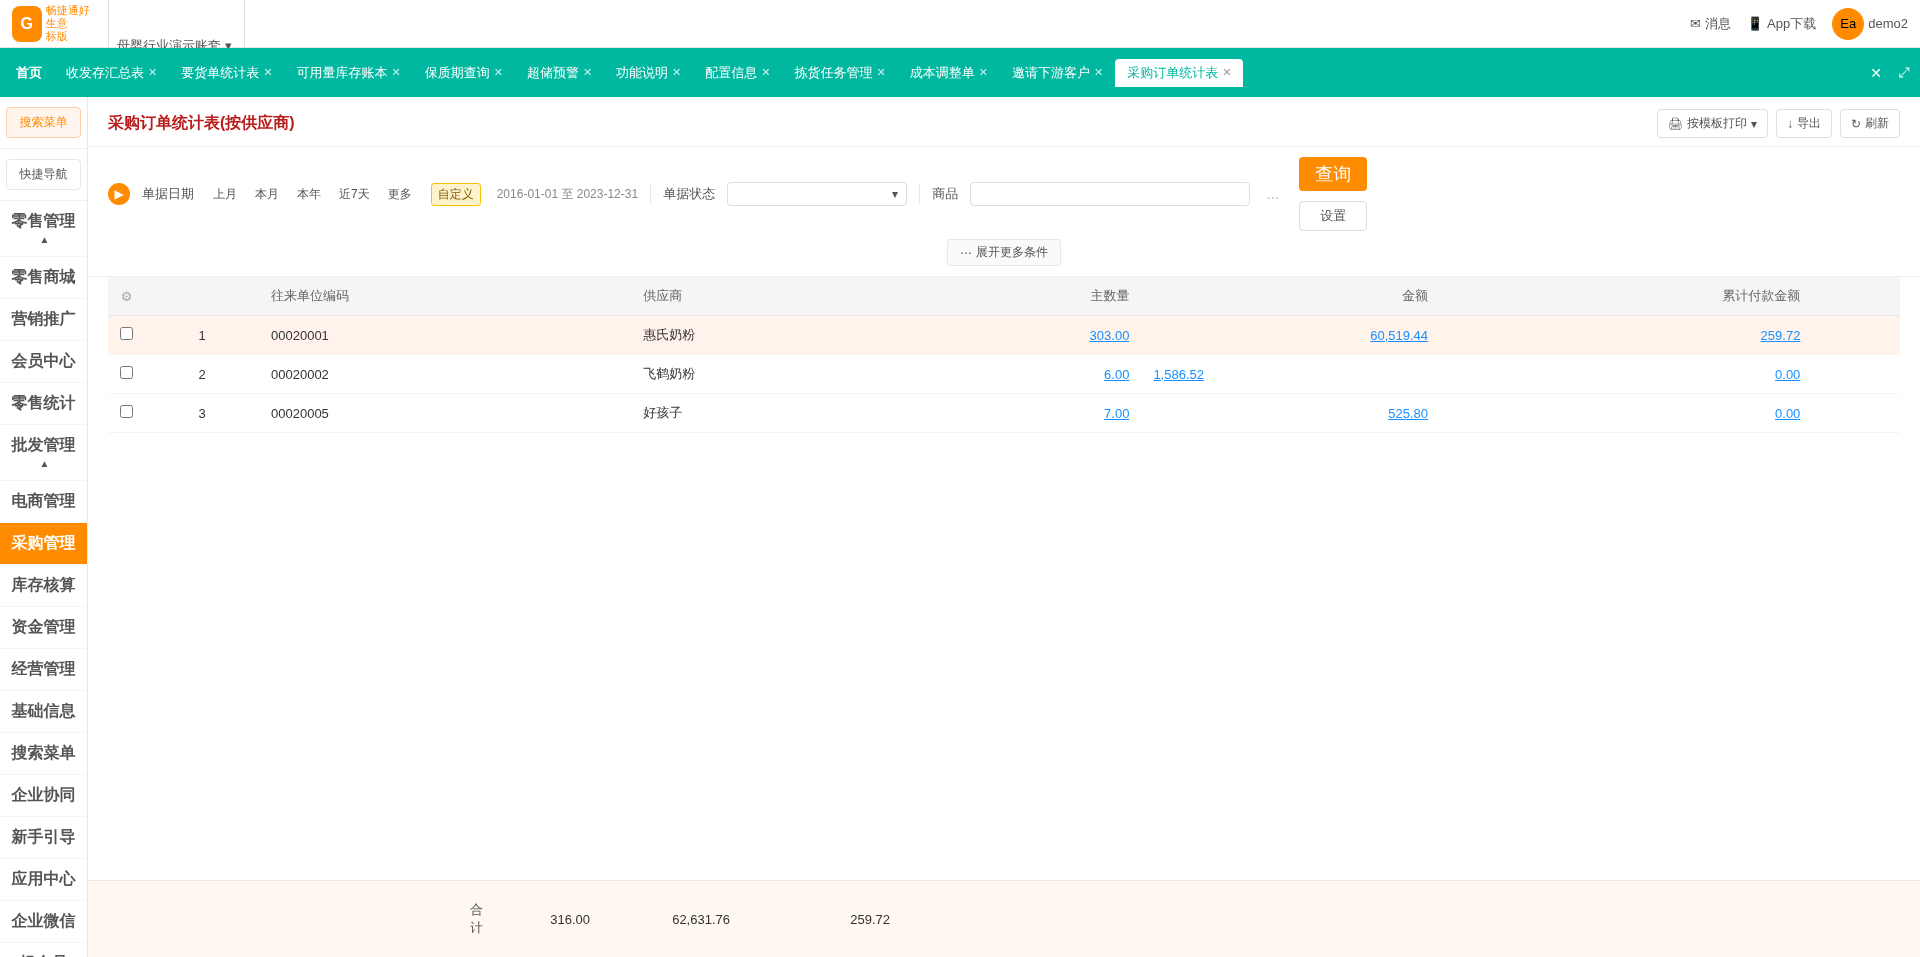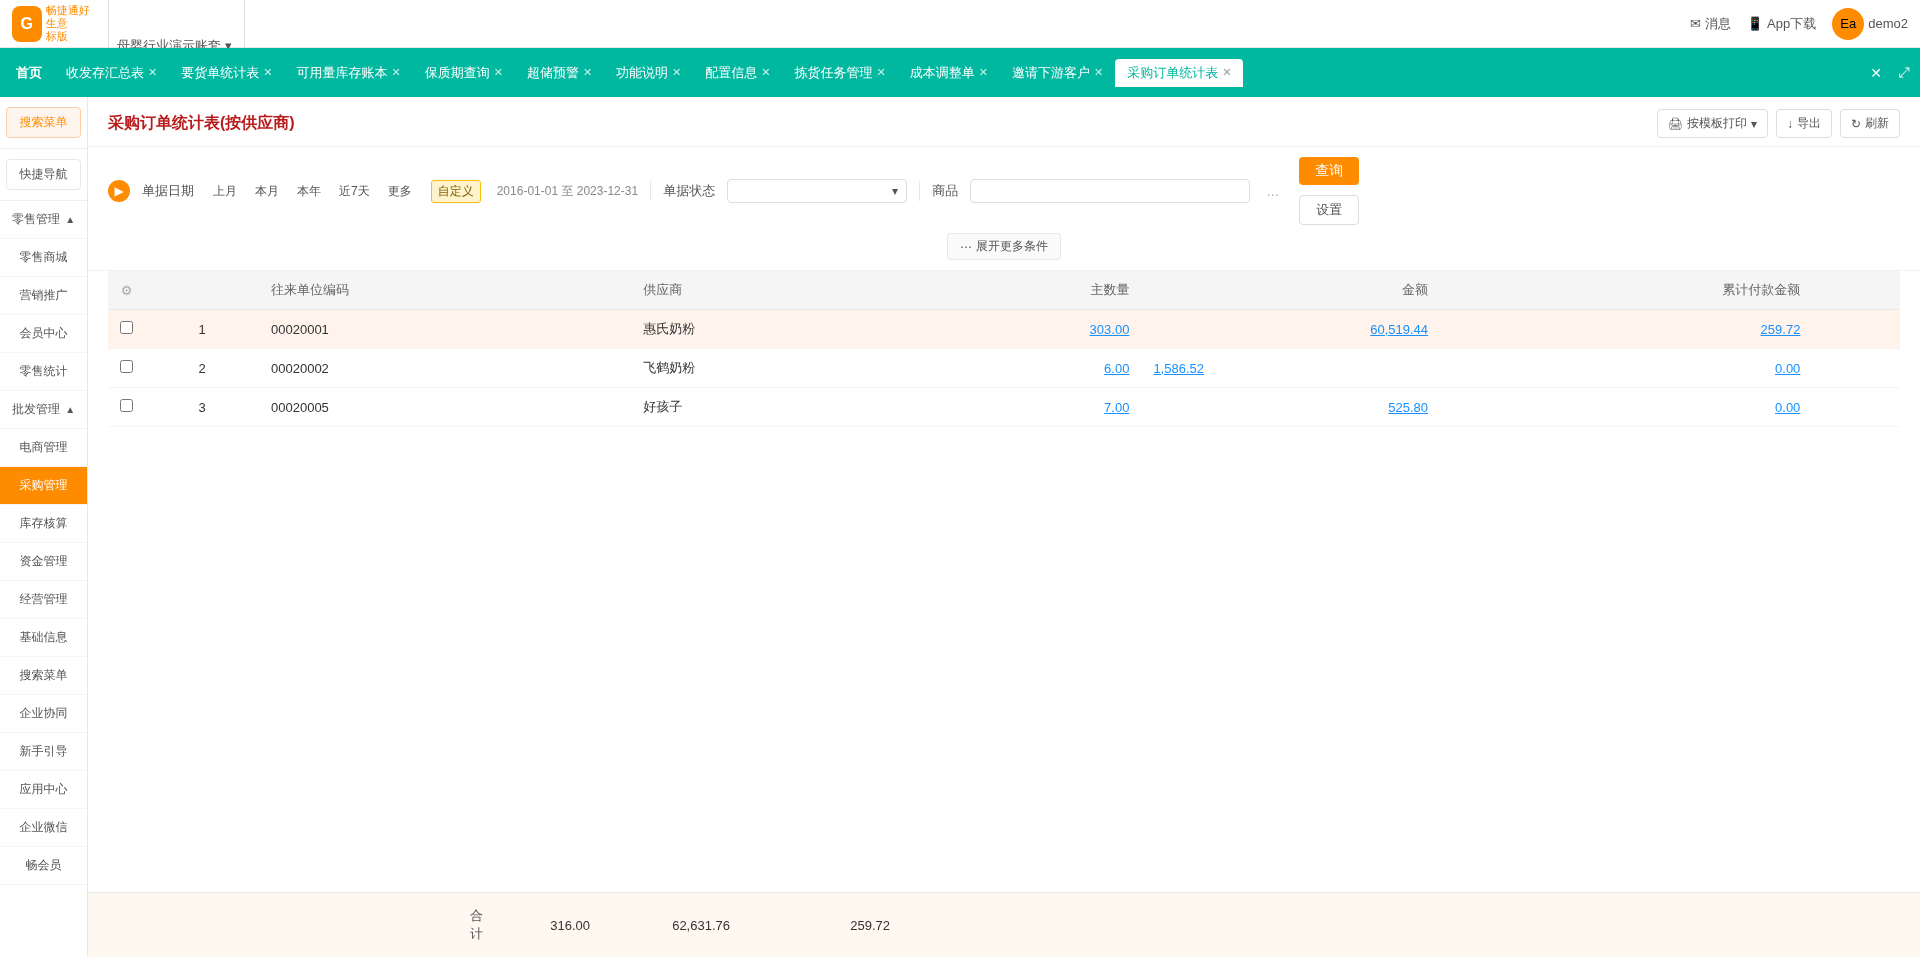--- a/index.html
+++ b/index.html
@@ -28,21 +28,21 @@
 
     
     .main-layout { display: flex; flex: 1; overflow: hidden; }
     .sidebar { width: 88px; background: #fff; border-right: 1px solid #e8e8e8; display: flex; flex-direction: column; overflow-y: auto; flex-shrink: 0; }
     .sidebar-search { padding: 10px 6px; border-bottom: 1px solid #f0f0f0; }
     .sidebar-search-btn { width: 100%; padding: 6px 0; background: #fff5ef; border: 1px solid #ffcca8; border-radius: 4px; color: #ff8c00; font-size: 12px; text-align: center; cursor: pointer; }
     .sidebar-nav-btn { padding: 10px 6px; border-bottom: 1px solid #f0f0f0; }
     .sidebar-nav-btn-inner { width: 100%; padding: 6px 0; background: #fff; border: 1px solid #e8e8e8; border-radius: 4px; color: #555; font-size: 12px; text-align: center; cursor: pointer; }
     .sidebar-item { padding: 10px 6px; text-align: center; cursor: pointer; font-size: 12px; color: #555; border-bottom: 1px solid #f5f5f5; }
     .sidebar-item.active { background: #ff8c00; color: #fff; border-radius: 0; }
-    .sidebar-item .item-label { font-size: 12px; }
+    .sidebar-item .item-label { font-size: 16px; font-weight: bold; }
     .sidebar-item .expand-icon { font-size: 10px; margin-left: 2px; }
 
     
     .content-area { flex: 1; display: flex; flex-direction: column; overflow: hidden; background: #fff; }
     .page-header { padding: 12px 20px 8px; border-bottom: 1px solid #f0f0f0; display: flex; align-items: center; justify-content: space-between; flex-shrink: 0; }
     .page-title { font-size: 16px; font-weight: bold; color: #b91c1c; }
     .header-actions { display: flex; align-items: center; gap: 8px; }
     .btn-template { display: flex; align-items: center; gap: 4px; padding: 5px 10px; border: 1px solid #ddd; border-radius: 4px; background: #fff; cursor: pointer; font-size: 12px; color: #555; }
     .btn-export { display: flex; align-items: center; gap: 4px; padding: 5px 10px; border: 1px solid #ddd; border-radius: 4px; background: #fff; cursor: pointer; font-size: 12px; color: #555; }
     .btn-refresh { display: flex; align-items: center; gap: 4px; padding: 5px 10px; border: 1px solid #ddd; border-radius: 4px; background: #fff; cursor: pointer; font-size: 12px; color: #555; }
@@ -53,40 +53,40 @@
     .filter-toggle-btn { width: 22px; height: 22px; background: #ff8c00; border-radius: 50%; display: flex; align-items: center; justify-content: center; color: #fff; cursor: pointer; font-size: 12px; flex-shrink: 0; }
     .filter-label { font-size: 13px; color: #555; white-space: nowrap; flex-shrink: 0; }
     .date-quick-btns { display: flex; gap: 4px; }
     .date-quick-btn { padding: 2px 6px; font-size: 12px; color: #555; cursor: pointer; border: 1px solid transparent; border-radius: 3px; }
     .date-tag-custom { padding: 2px 6px; font-size: 12px; background: #fff3cd; border: 1px solid #ffc107; border-radius: 3px; color: #856404; cursor: pointer; }
     .date-range-text { font-size: 12px; color: #888; margin-left: 4px; }
     .filter-divider { width: 1px; height: 20px; background: #e8e8e8; }
     .filter-select { padding: 4px 8px; border: 1px solid #ddd; border-radius: 4px; font-size: 12px; color: #555; min-width: 120px; display: flex; align-items: center; justify-content: space-between; cursor: pointer; }
     .filter-input { padding: 4px 8px; border: 1px solid #ddd; border-radius: 4px; font-size: 12px; color: #555; min-width: 200px; }
     .filter-more-dots { color: #aaa; cursor: pointer; margin-left: 4px; }
-    .btn-query { padding: 5px 16px; background: #ff8c00; color: #fff; border: none; border-radius: 4px; font-size: 14px; cursor: pointer; }
+    .btn-query { padding: 5px 16px; background: #ff8c00; color: #fff; border: none; border-radius: 4px; font-size: 18px; cursor: pointer; }
     .btn-settings { padding: 5px 12px; background: #fff; color: #555; border: 1px solid #ddd; border-radius: 4px; font-size: 13px; cursor: pointer; margin-top: 4px; }
     .filter-expand-row { display: flex; justify-content: center; }
     .expand-more-btn { display: flex; align-items: center; gap: 4px; font-size: 12px; color: #555; cursor: pointer; padding: 4px 12px; border: 1px solid #e8e8e8; border-radius: 3px; background: #fafafa; }
 
     
     .table-container { flex: 1; overflow: auto; padding: 0 20px; }
     table { width: 100%; border-collapse: collapse; font-size: 13px; }
     thead tr { background: #f5f5f5; }
     thead th { padding: 10px 12px; text-align: left; font-weight: normal; color: #666; border-bottom: 1px solid #e8e8e8; white-space: nowrap; }
     tbody tr { border-bottom: 1px solid #f5f5f5; }
     tbody tr:nth-child(1) { background: #fff3ec; }
     tbody td { padding: 10px 12px; color: #333; }
     tbody td.center { text-align: center; }
     tbody td a { color: #1890ff; text-decoration: underline; cursor: pointer; }
     .settings-col { width: 30px; text-align: center; }
     .gear-icon { color: #aaa; cursor: pointer; }
 
     
-    .table-footer { background: #fff8f0; border-top: 1px solid #e8e8e8; padding: 14px 20px; display: flex; align-items: center; flex-shrink: 0; }
+    .table-footer { background: #fff8f0; border-top: 1px solid #e8e8e8; padding: 20px 20px; display: flex; align-items: center; flex-shrink: 0; }
     .footer-label { font-size: 13px; color: #555; margin-right: auto; padding-left: 160px; }
     .footer-cell { flex: 1; text-align: center; font-size: 13px; color: #333; font-weight: 500; }
 
     .right-action-col { display: flex; flex-direction: column; gap: 6px; margin-left: 8px; }
   </style>
 </head>
 <body>
 
 <div class="top-bar">
   <div class="logo-area">

